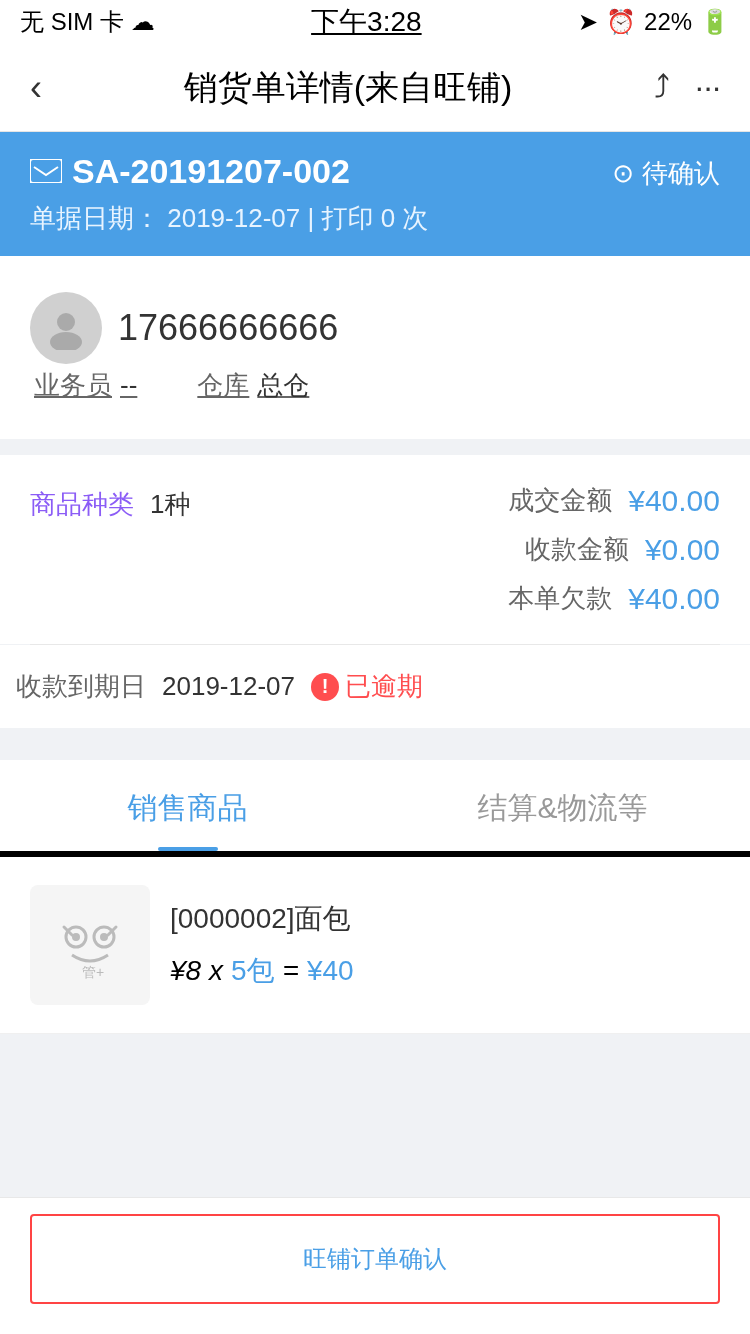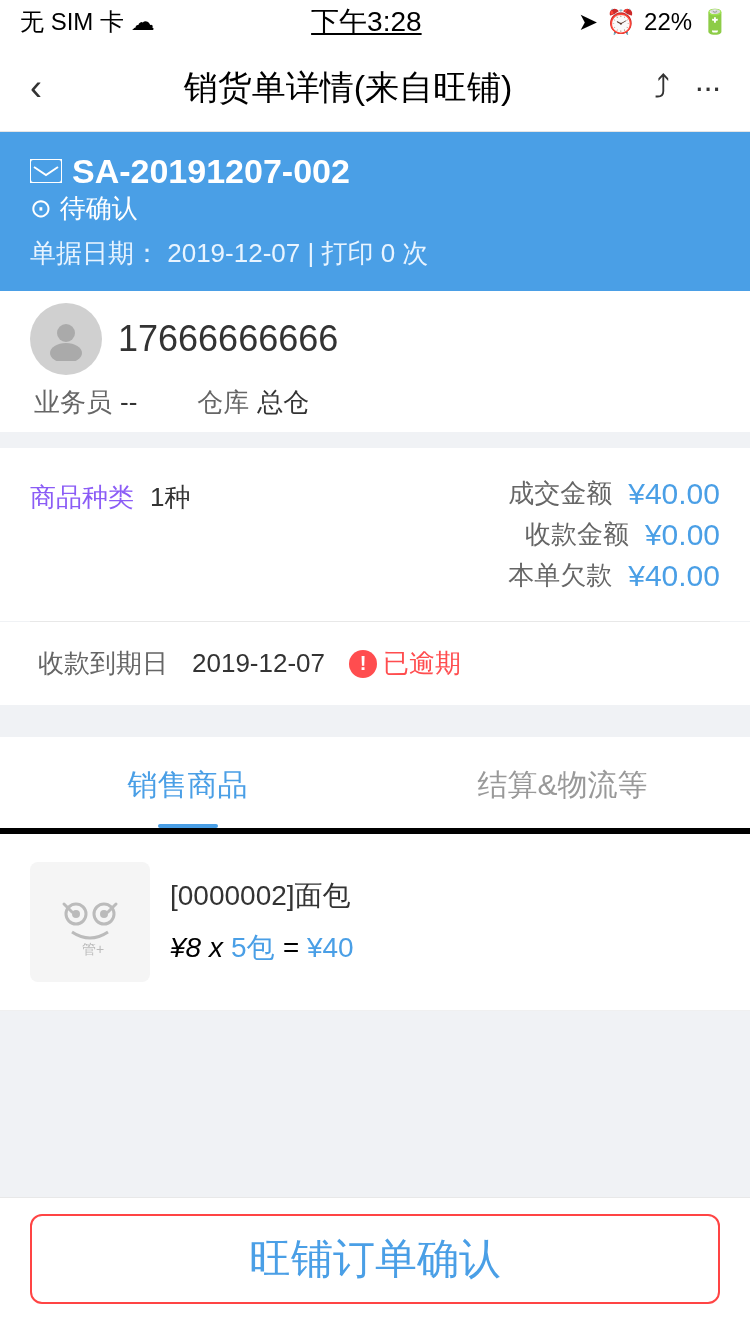--- a/index.html
+++ b/index.html
@@ -68,23 +68,22 @@
     
     .order-header {
       background: #4a9fe6;
       padding: 20px 30px;
       display: flex;
       flex-direction: column;
       gap: 10px;
     }
     .order-header-top {
       display: flex;
-      align-items: flex-start;
+      align-items: flex-end;
       justify-content: space-between;
-      flex-direction: column;
     }
     .order-id {
       display: flex;
       align-items: center;
       gap: 10px;
       font-size: 34px;
       font-weight: bold;
       color: #fff;
     }
     .order-status {
@@ -95,24 +94,24 @@
       color: #fff;
     }
     .order-date {
       font-size: 26px;
       color: #e8f4ff;
     }
 
     
     .customer-section {
       background: #fff;
-      padding: 12px 30px;
+      padding: 36px 30px;
       display: flex;
       flex-direction: column;
-      gap: 10px;
+      gap: 4px;
     }
     .customer-top {
       display: flex;
       align-items: center;
       gap: 16px;
     }
     .customer-avatar {
       width: 72px;
       height: 72px;
       background: #d0d0d0;
@@ -132,20 +131,21 @@
       color: #666;
       padding-left: 88px;
     }
     .customer-meta {
       display: flex;
       align-items: center;
       gap: 0;
       font-size: 26px;
       color: #666;
       padding-left: 4px;
+      text-decoration: underline;
     }
     .customer-meta-item {
       display: flex;
       align-items: center;
       gap: 8px;
       margin-right: 60px;
     }
     .meta-label { color: #666; }
     .meta-value { color: #333; }
 
@@ -177,38 +177,38 @@
       font-size: 26px;
       color: #666;
       padding-top: 4px;
     }
     .summary-label { color: #8b5cf6; }
     .summary-value { color: #333; font-size: 26px; }
     .summary-right {
       display: flex;
       flex-direction: column;
       align-items: flex-end;
-      gap: 6px;
+      gap: 14px;
     }
     .summary-right-row {
       display: flex;
       align-items: center;
       gap: 16px;
       font-size: 26px;
     }
     .amount-label { color: #666; }
     .amount-value-blue { color: #4a9fe6; font-size: 30px; }
 
     
     .due-section {
       background: #fff;
-      padding: 24px 38px;
-      display: flex;
-      align-items: center;
-      gap: 24px;
+      padding: 24px 16px;
+      display: flex;
+      align-items: center;
+      gap: 16px;
       font-size: 26px;
     }
     .due-label { color: #666; }
     .due-date { color: #333; }
     .overdue-badge {
       display: flex;
       align-items: center;
       gap: 6px;
       background: transparent;
     }
@@ -312,24 +312,24 @@
       bottom: 0;
       width: 750px;
       background: #fff;
       padding: 16px 30px 30px;
       border-top: 1px solid #e8e8e8;
     }
     .confirm-btn {
       width: 100%;
       height: 90px;
       border: 2px solid #ff4444;
-      border-radius: 12px;
+      border-radius: 4px;
       background: #fff;
       color: #4a9fe6;
-      font-size: 42px;
+      font-size: 24px;
       font-weight: 500;
       cursor: pointer;
       display: flex;
       align-items: center;
       justify-content: center;
     }
   </style>
 </head>
 <body>
 

